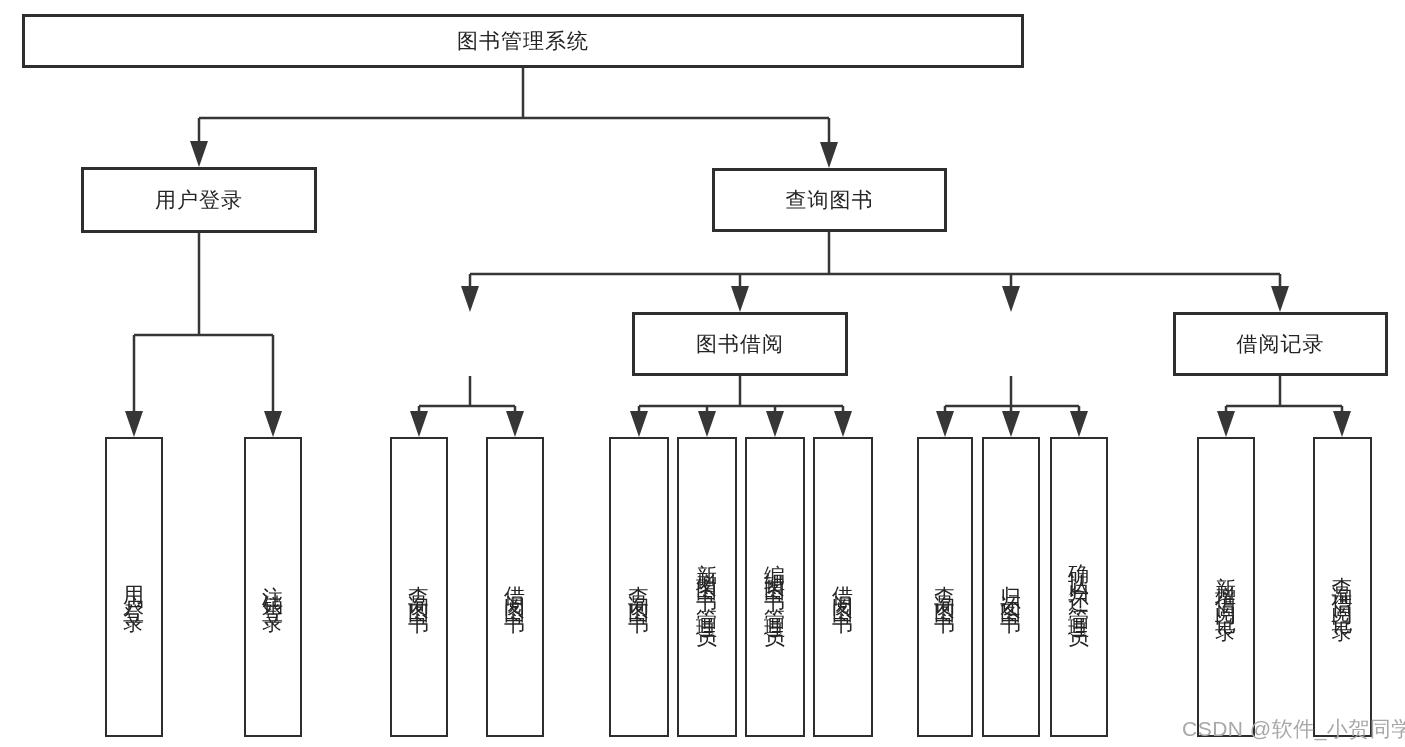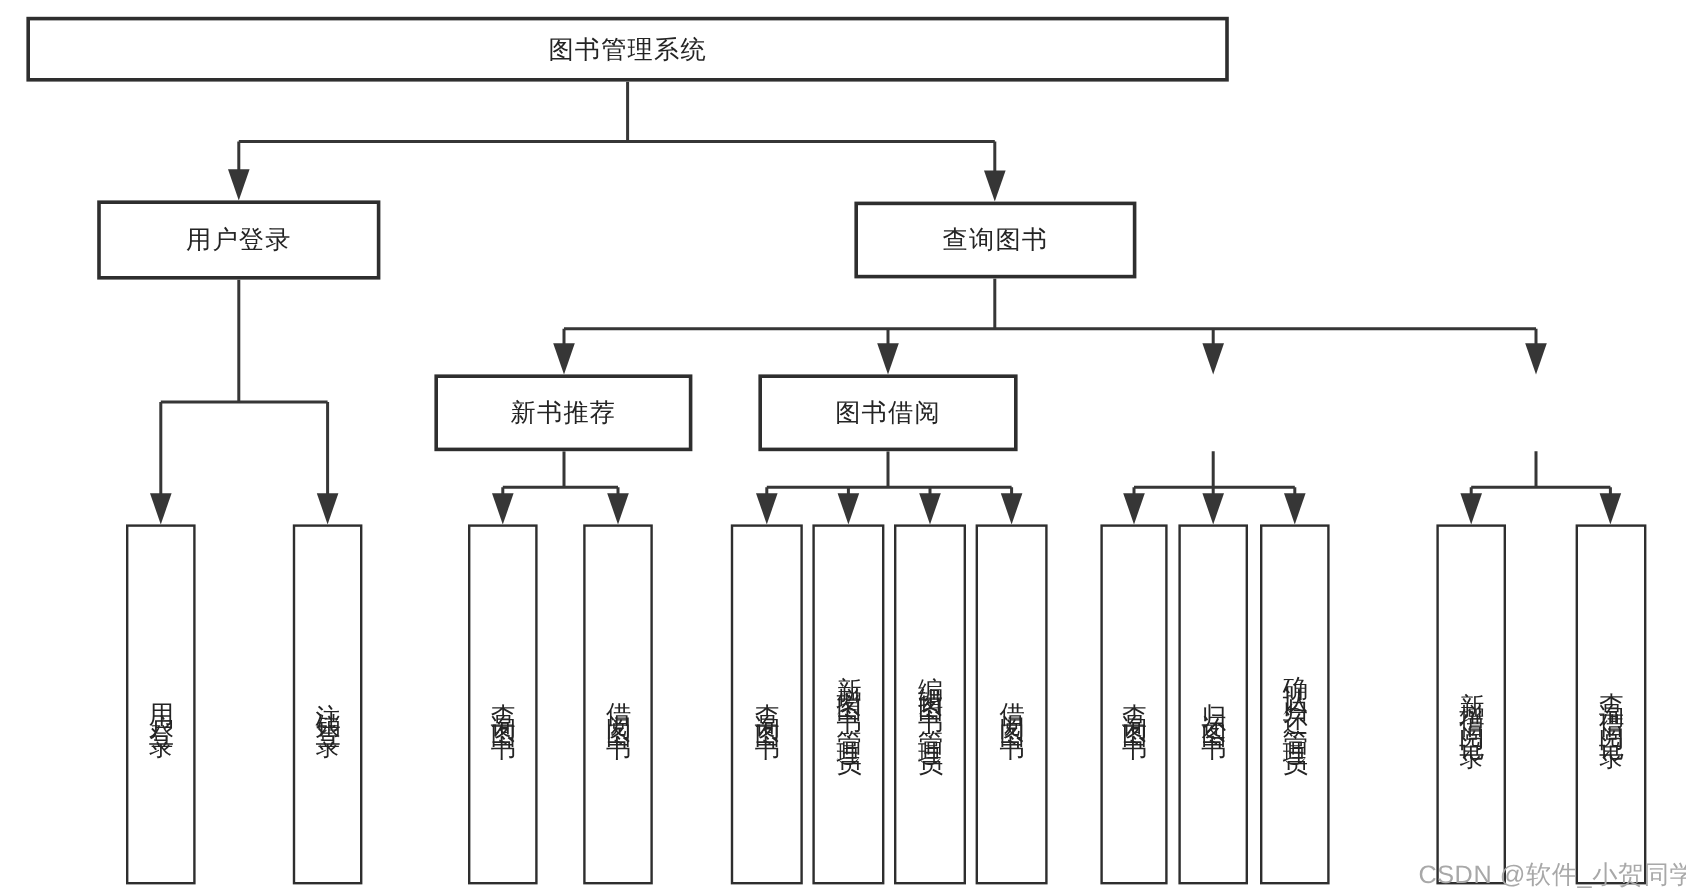--- a/index.html
+++ b/index.html
@@ -90,25 +90,25 @@
     <span>图书管理系统</span>
   </div>
 
   <div class="node" style="left:81px;top:167px;width:236px;height:66px">
     <span>用户登录</span>
   </div>
   <div class="node" style="left:712px;top:168px;width:235px;height:64px">
     <span>查询图书</span>
   </div>
 
-  <div class="node" style="left:362px;top:312px;width:215px;height:64px">
-    <span>新书推荐</span>
-  </div>
   <div class="node" style="left:632px;top:312px;width:216px;height:64px">
     <span>图书借阅</span>
+  </div>
+  <div class="node" style="left:1173px;top:312px;width:215px;height:64px">
+    <span>借阅记录</span>
   </div>
 
   <div class="node leaf" style="left:105px;top:437px;width:58px;height:300px">
     <span class="vtext">用户登录</span>
   </div>
   <div class="node leaf" style="left:244px;top:437px;width:58px;height:300px">
     <span class="vtext">注销登录</span>
   </div>
 
   <div class="node leaf" style="left:390px;top:437px;width:58px;height:300px">

